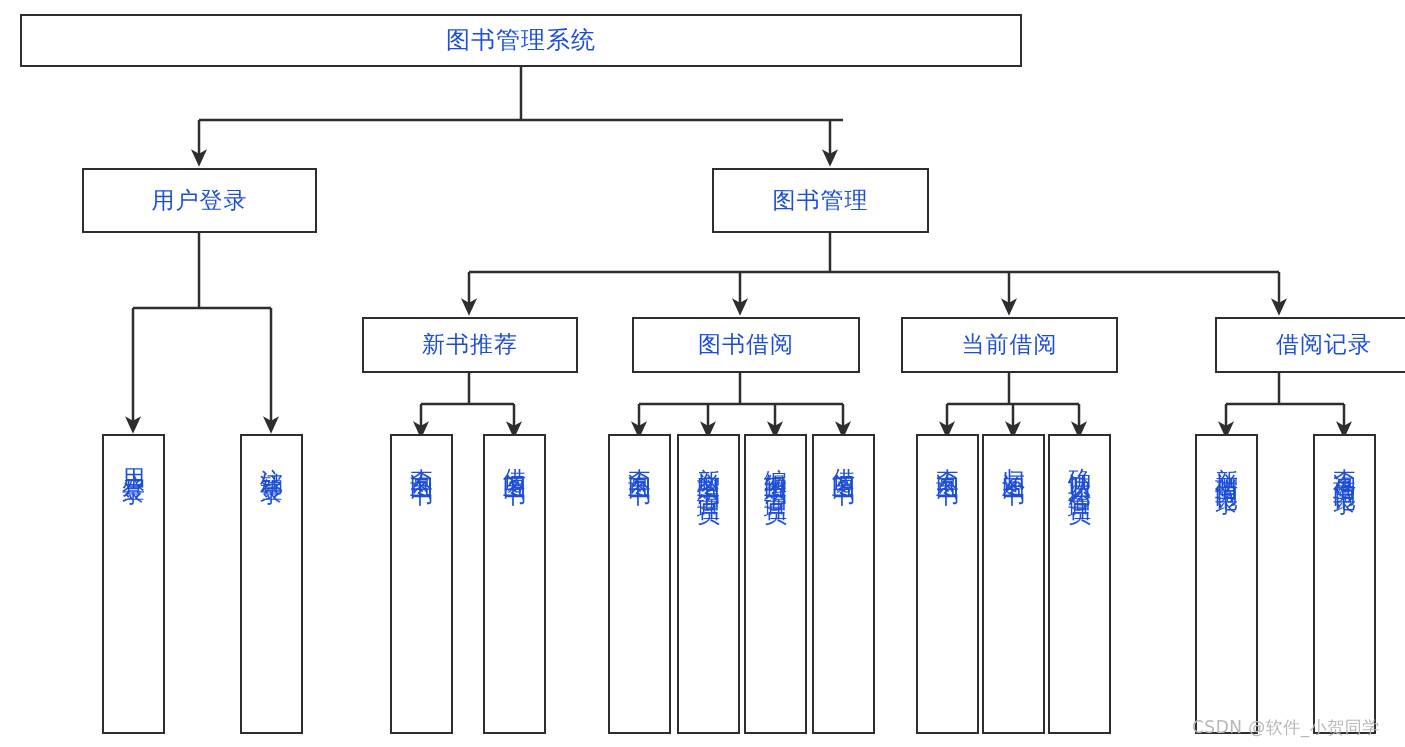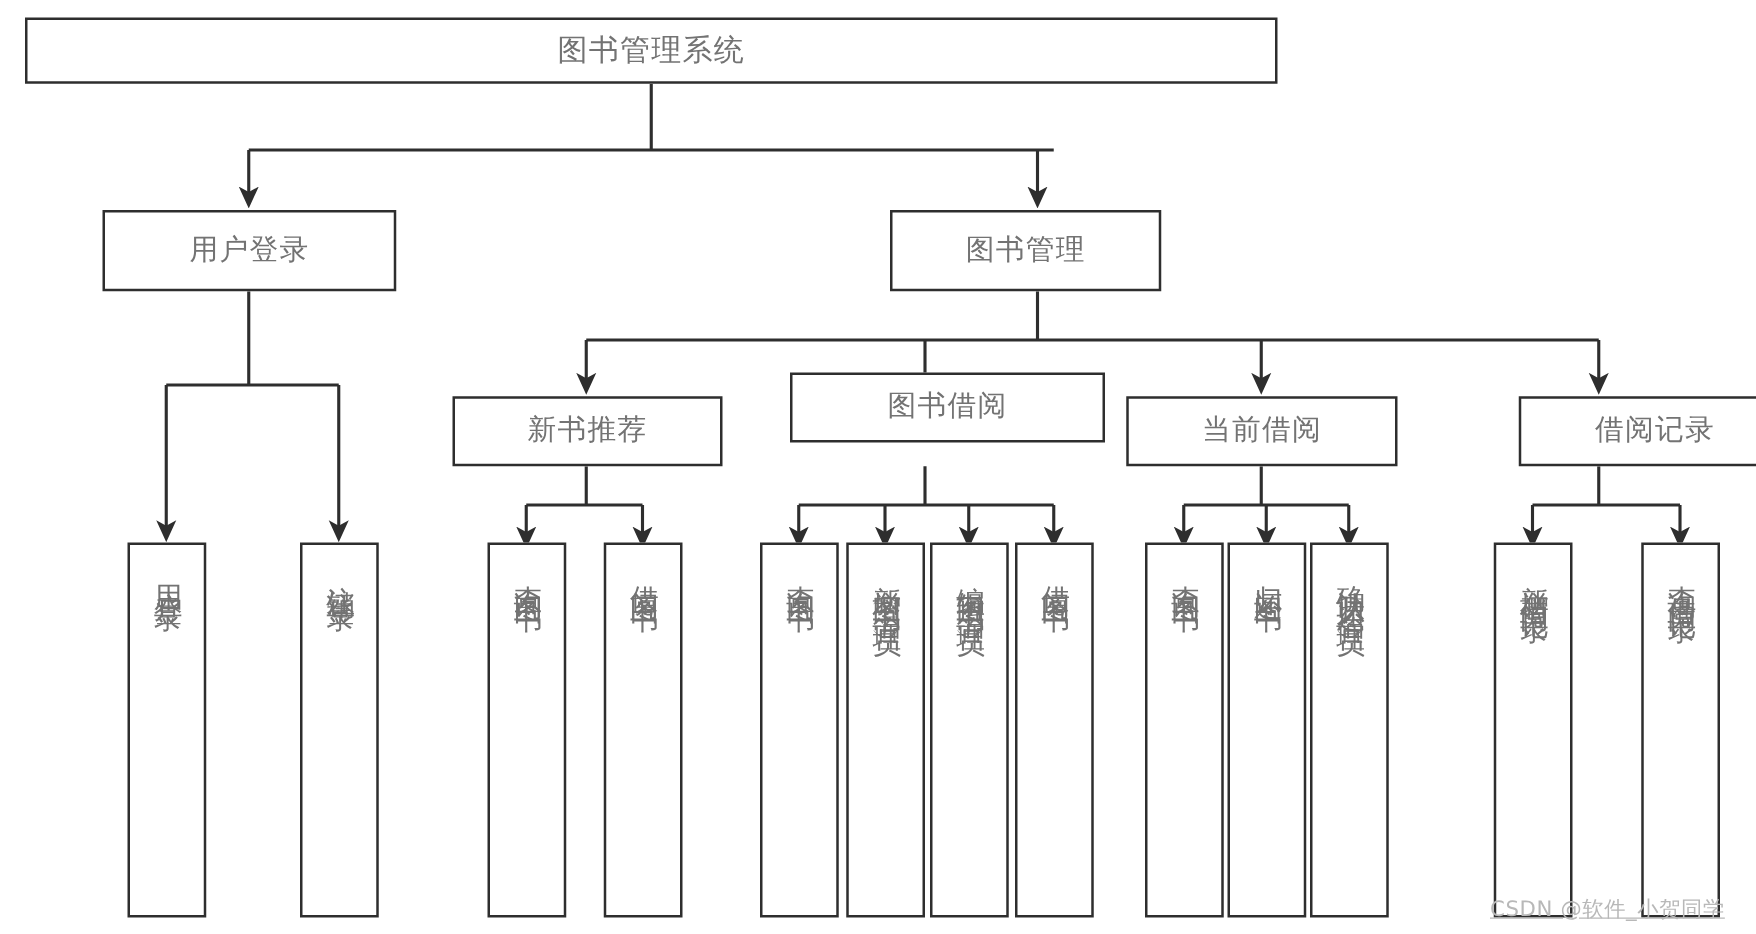--- a/index.html
+++ b/index.html
@@ -26,21 +26,21 @@
     pointer-events: none;
   }
   .node {
     position: absolute;
     box-sizing: border-box;
     border: 2.5px solid #2e2e2e;
     background: #ffffff;
     display: flex;
     align-items: center;
     justify-content: center;
-    color: #737373;
+    color: #1d4ed8;
     z-index: 2;
   }
   .node.h {
     font-size: 23px;
     letter-spacing: 1px;
     line-height: 1.1;
   }
   .node.root {
     font-size: 24px;
   }
@@ -60,21 +60,20 @@
   }
   .watermark {
     position: absolute;
     left: 1192px;
     top: 716px;
     font-size: 17px;
     color: #b8b8b8;
     white-space: nowrap;
     z-index: 3;
     letter-spacing: 0.5px;
-    text-decoration: underline;
   }
 </style>
 </head>
 <body>
 
 <div id="canvas">
 
   <svg class="wires" viewBox="0 0 1405 747" xmlns="http://www.w3.org/2000/svg">
     <defs>
       <marker id="arrow" viewBox="0 0 12 12" refX="6" refY="6" markerWidth="7" markerHeight="7" orient="auto-start-reverse">
@@ -133,21 +132,21 @@
   <div class="node h" style="left:82px; top:168px; width:235px; height:65px;">
     <span>用户登录</span>
   </div>
   <div class="node h" style="left:712px; top:168px; width:217px; height:65px;">
     <span>图书管理</span>
   </div>
 
   <div class="node h" style="left:362px; top:317px; width:216px; height:56px;">
     <span>新书推荐</span>
   </div>
-  <div class="node h" style="left:632px; top:298px; width:252px; height:56px;text-align:center;">
+  <div class="node h" style="left:632px; top:317px; width:228px; height:56px;text-align:center;">
     <span>图书借阅</span>
   </div>
   <div class="node h" style="left:901px; top:317px; width:217px; height:56px;">
     <span>当前借阅</span>
   </div>
   <div class="node h" style="left:1170px; top:317px; width:218px; height:56px;margin-left:45px;">
     <span>借阅记录</span>
   </div>
 
   <div class="node v" style="left:102px; top:434px; width:63px; height:300px;">

